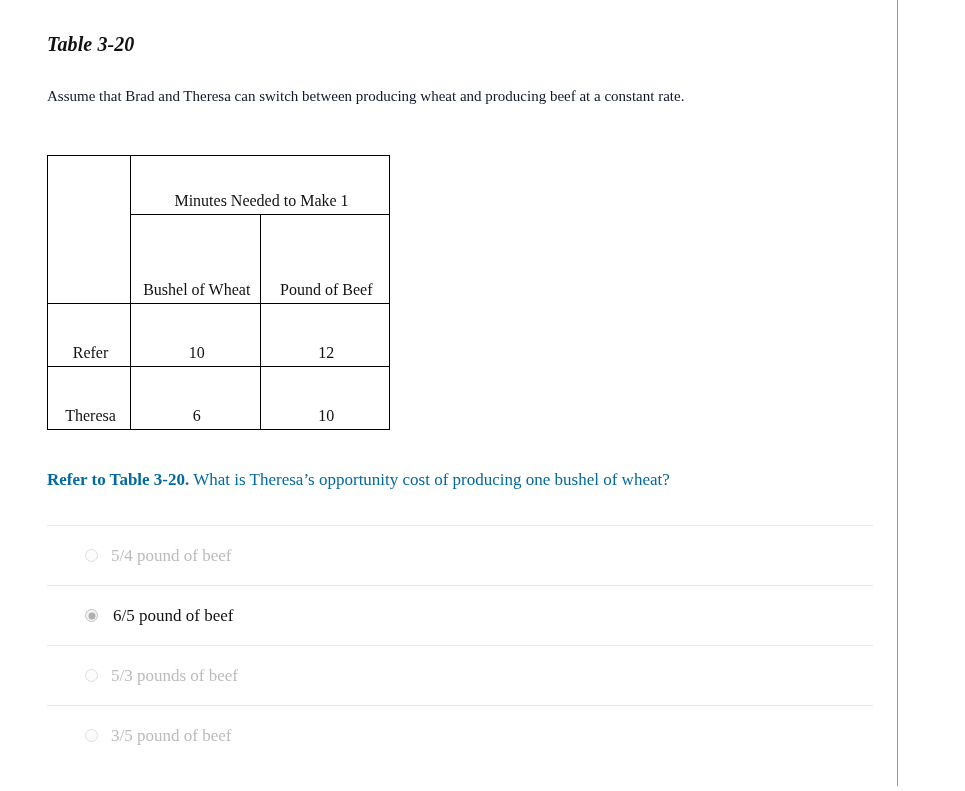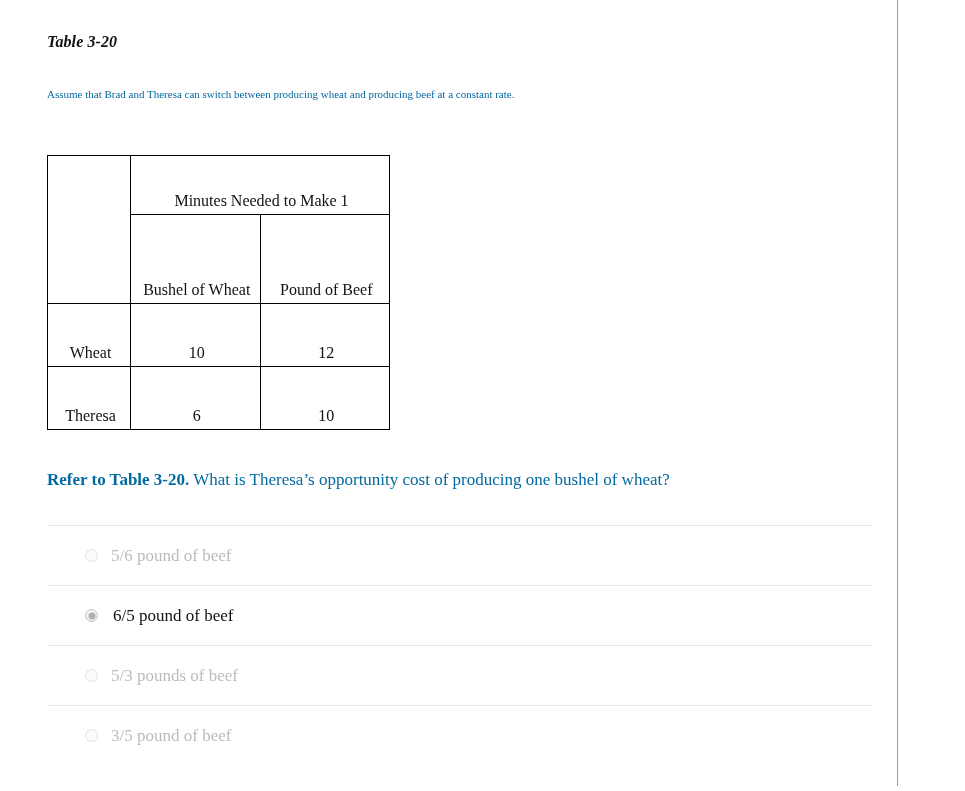--- a/index.html
+++ b/index.html
@@ -35,31 +35,31 @@
     width: 897px;
     height: 791px;
   }
 
   .table-caption {
     position: absolute;
     left: 47px;
     top: 33px;
     font-weight: bold;
     font-style: italic;
-    font-size: 16px;
+    font-size: 20px;
     letter-spacing: 0.1px;
     color: #111111;
   }
 
   .intro-text {
     position: absolute;
     left: 47px;
     top: 88px;
-    font-size: 11px;
-    color: #0369a1;
+    font-size: 15px;
+    color: #0f172a;
     white-space: nowrap;
   }
 
   
   .data-table-wrap {
     position: absolute;
     left: 47px;
     top: 155px;
   }
   table.data-table {
@@ -166,42 +166,42 @@
       <tbody>
         <tr>
           <td class="col-name cell-corner" rowspan="2"></td>
           <td class="cell-span-head" colspan="2">Minutes Needed to Make 1</td>
         </tr>
         <tr>
           <td class="col-wheat cell-wheat-head">Bushel of Wheat</td>
           <td class="col-beef cell-beef-head">Pound of Beef</td>
         </tr>
         <tr>
-          <td class="col-name cell-body">Wheat</td>
+          <td class="col-name cell-body">Refer</td>
           <td class="col-wheat cell-body">10</td>
           <td class="col-beef cell-body">12</td>
         </tr>
         <tr>
           <td class="col-name cell-body">Theresa</td>
           <td class="col-wheat cell-body">6</td>
           <td class="col-beef cell-body">10</td>
         </tr>
       </tbody>
     </table>
   </div>
 
   <div class="question">
     <span class="lead">Refer to Table 3-20.</span><span> What is Theresa’s opportunity cost of producing one bushel of wheat?</span>
   </div>
 
   <div class="options" id="options-list">
       <div class="option-sep"></div>
       <div class="option-row">
         <span class="radio"></span>
-        <span class="option-label">5/6 pound of beef</span>
+        <span class="option-label">5/4 pound of beef</span>
       </div>
       <div class="option-sep"></div>
       <div class="option-row selected">
         <span class="radio" aria-checked="true"></span>
         <span class="option-label">6/5 pound of beef</span>
       </div>
       <div class="option-sep"></div>
       <div class="option-row">
         <span class="radio"></span>
         <span class="option-label">5/3 pounds of beef</span>

